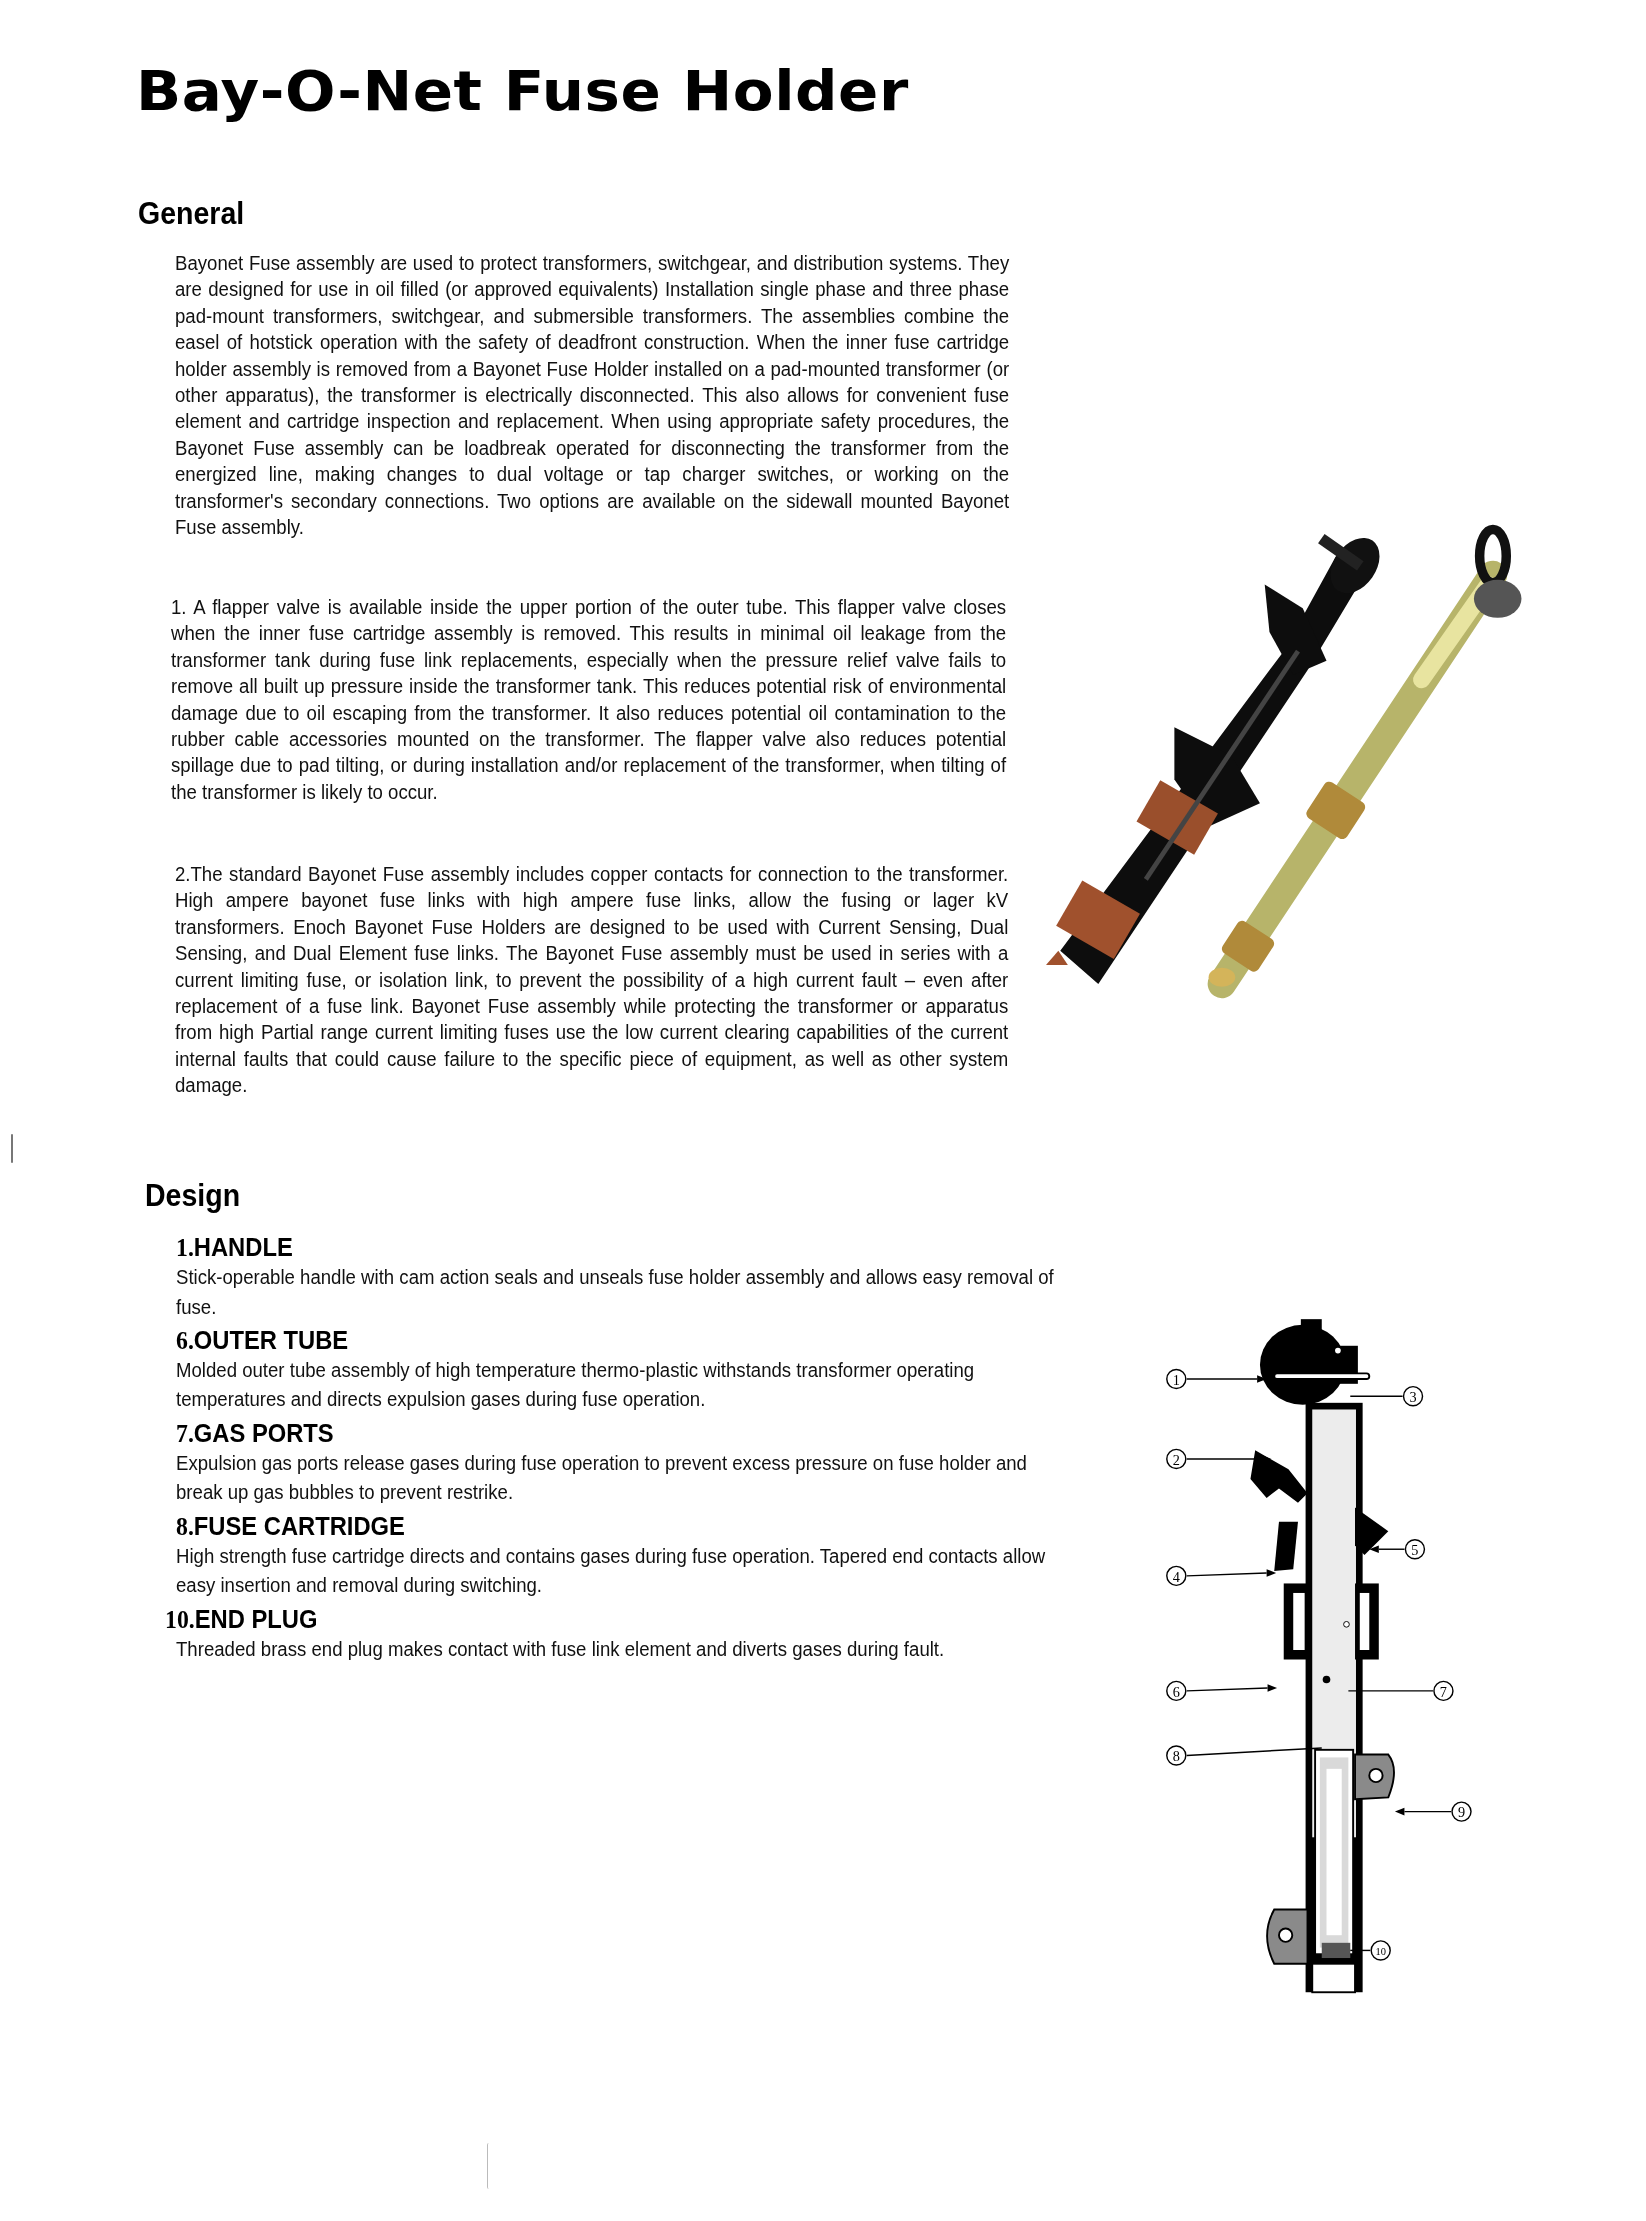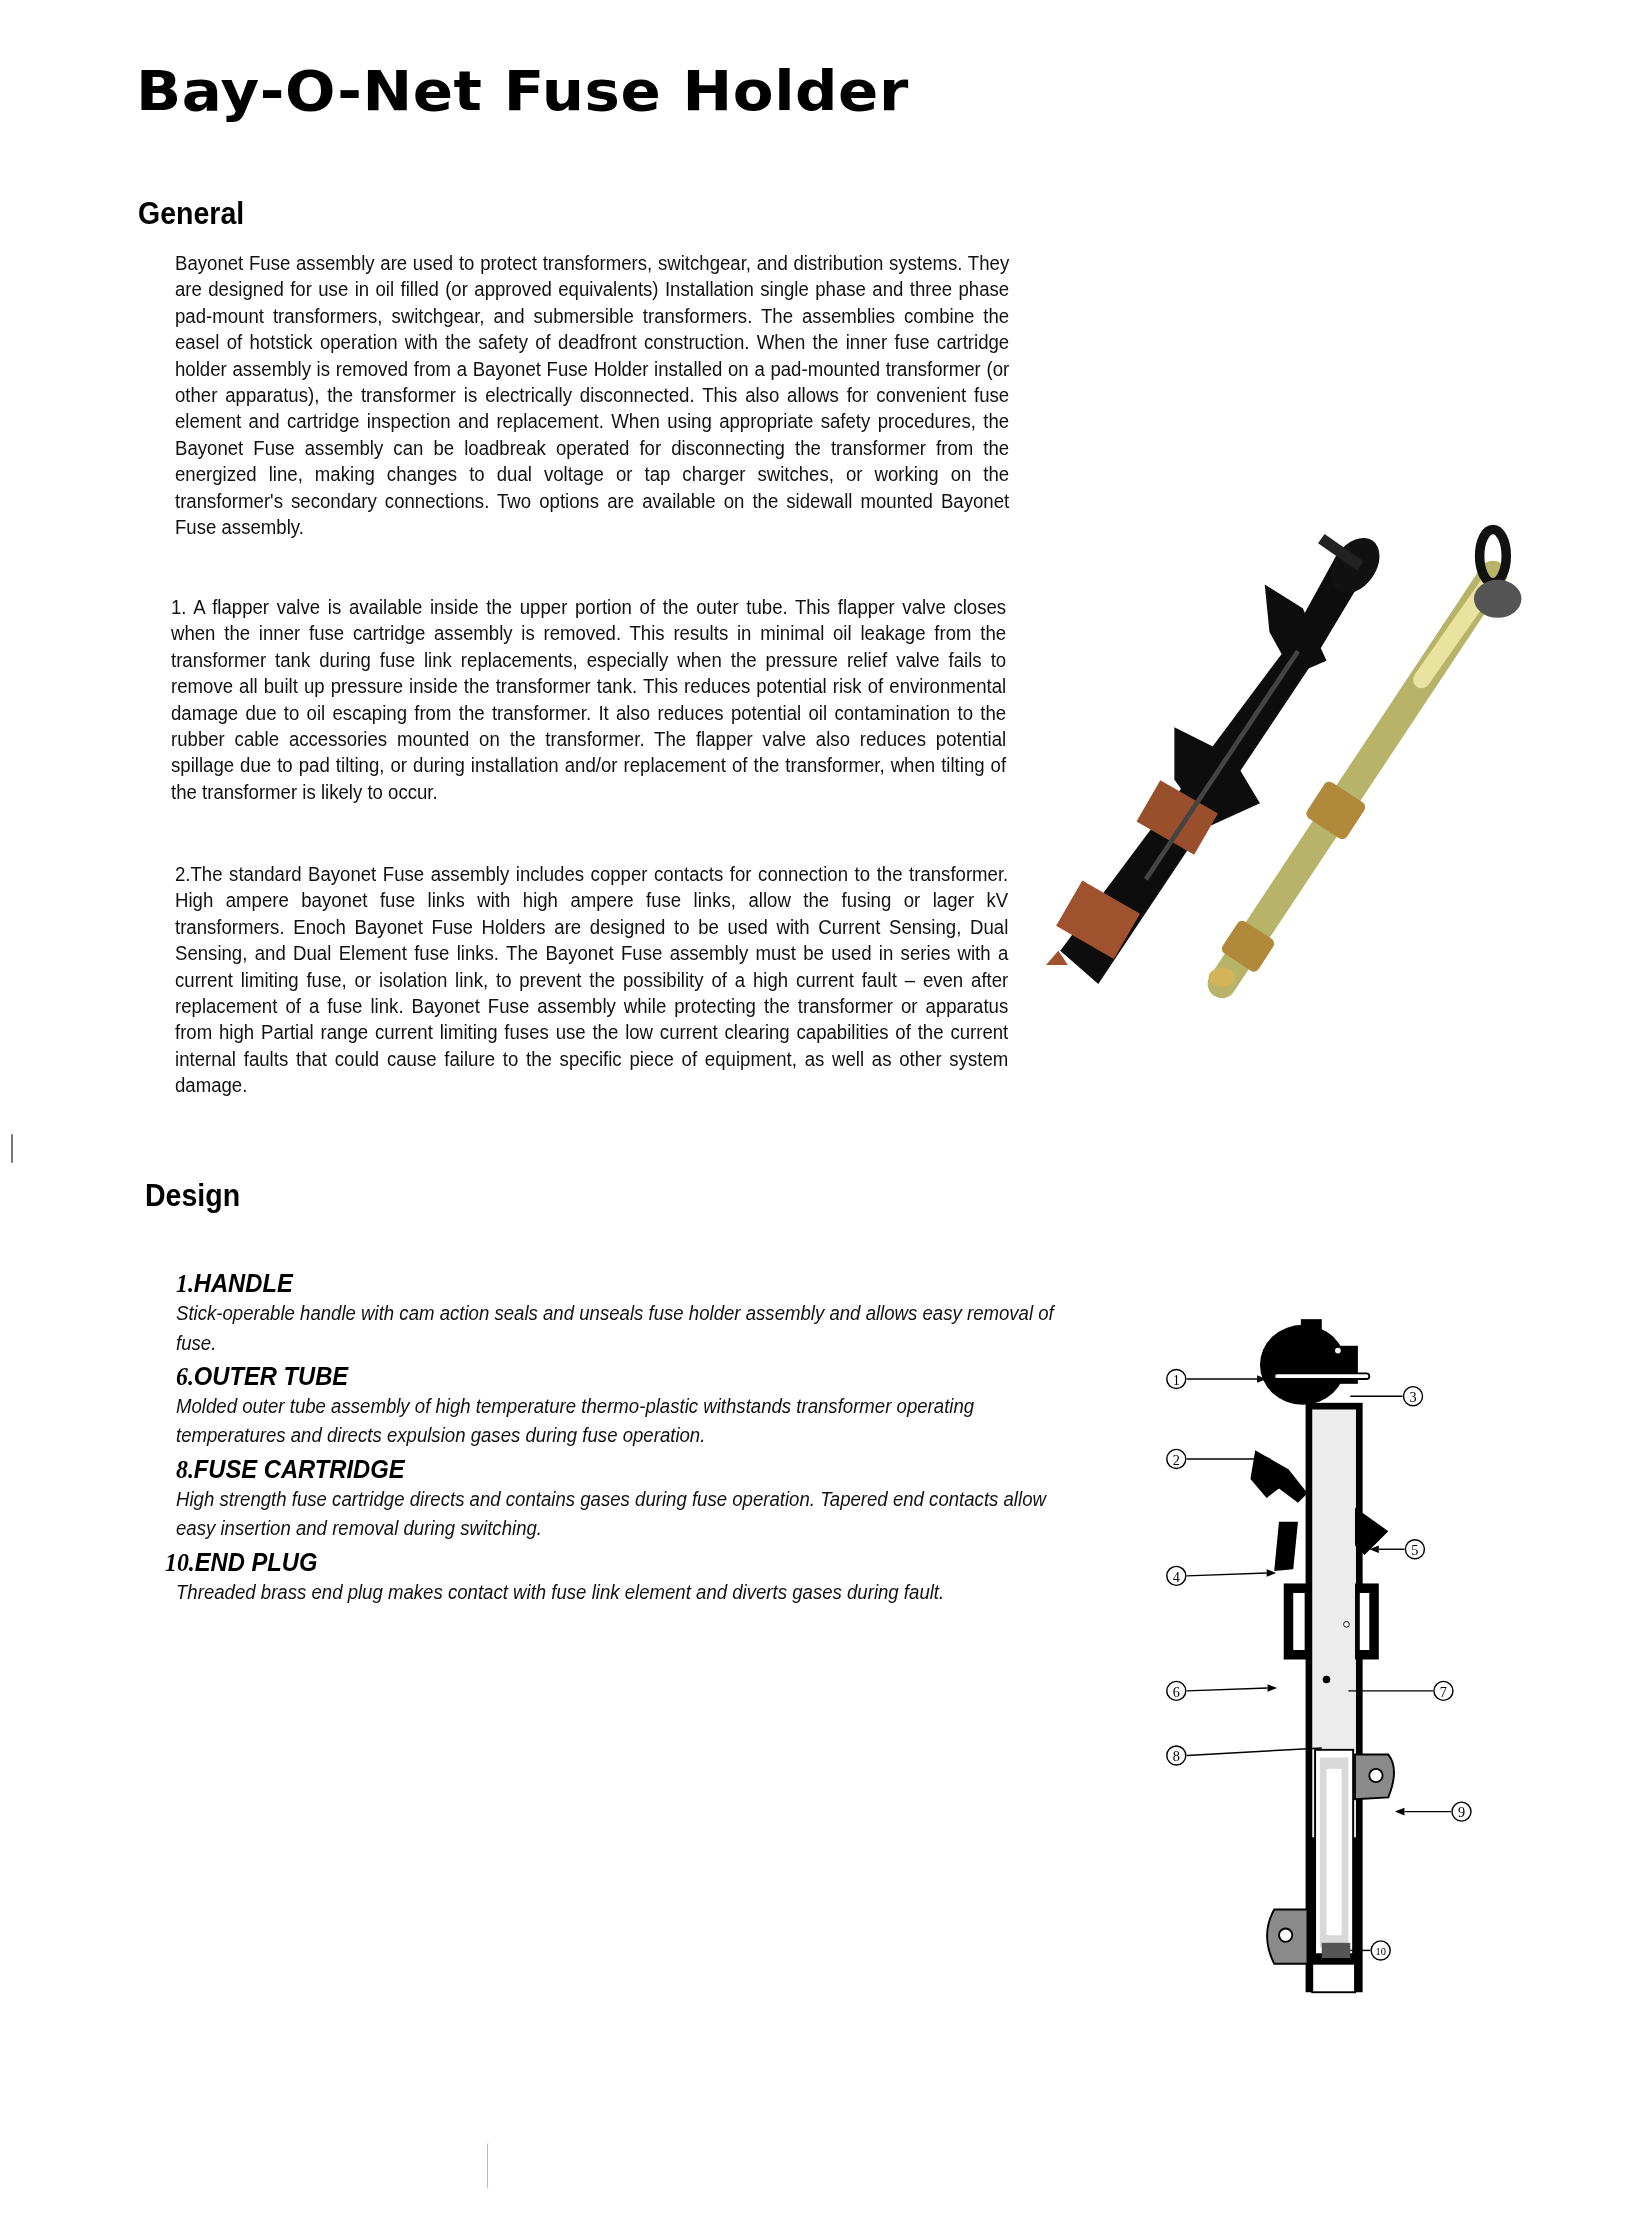--- a/index.html
+++ b/index.html
@@ -8,21 +8,21 @@
   .title { position: absolute; left: 136px; top: 59px; font-family: "DejaVu Sans", sans-serif; font-weight: 900; font-size: 55px; letter-spacing: 0.5px; color: #000; margin: 0; transform: scaleX(1.08); transform-origin: left; }
   .h2 { position: absolute; font-family: "Liberation Sans", sans-serif; font-weight: bold; font-size: 31px; color: #000; margin: 0; transform: scaleX(0.92); transform-origin: left; }
   .h2.general { left: 138px; top: 196px; }
   .h2.design { left: 145px; top: 1178px; }
 
   .body-text { position: absolute; font-size: 20px; line-height: 26.4px; text-align: justify; margin: 0; color: #111; transform: scaleX(0.93); transform-origin: left; }
   .para1 { left: 175px; top: 250px; width: 897px; }
   .para2 { left: 171px; top: 594px; width: 898px; }
   .para3 { left: 175px; top: 861px; width: 896px; }
 
-  .design-list { position: absolute; left: 176px; top: 1268px; width: 951px; font-style: italic; }
+  .design-list { position: absolute; left: 176px; top: 1232px; width: 951px; }
   .design-item { margin: 0 0 2.9px 0; }
   .design-item .head { font-weight: bold; font-size: 25px; line-height: 30px; color: #000; transform: scaleX(0.95); transform-origin: left; white-space: nowrap; }
   .design-item .head .num { font-family: "Liberation Serif", serif; font-weight: bold; }
   .design-item .desc { font-size: 20px; line-height: 29.5px; transform: scaleX(0.93); transform-origin: left; width: 951px; }
   .design-item.wide-num { margin-left: -11.4px; }
 
   .photo { position: absolute; left: 1041px; top: 518px; width: 514px; height: 485px; }
   .diagram { position: absolute; left: 1160px; top: 1303px; width: 314px; height: 694px; }
   .artifact { position: absolute; }
 </style>
@@ -67,20 +67,24 @@
 <h2 class="h2 design">Design</h2>
 
 <div class="design-list">
   <div class="design-item">
     <div class="head"><span class="num">1.</span><span>HANDLE</span></div>
     <div class="desc">Stick-operable handle with cam action seals and unseals fuse holder assembly and allows easy removal of fuse.</div>
   </div>
   <div class="design-item">
     <div class="head"><span class="num">6.</span><span>OUTER TUBE</span></div>
     <div class="desc">Molded outer tube assembly of high temperature thermo-plastic withstands transformer operating temperatures and directs expulsion gases during fuse operation.</div>
+  </div>
+  <div class="design-item">
+    <div class="head"><span class="num">7.</span><span>GAS PORTS</span></div>
+    <div class="desc">Expulsion gas ports release gases during fuse operation to prevent excess pressure on fuse holder and break up gas bubbles to prevent restrike.</div>
   </div>
   <div class="design-item">
     <div class="head"><span class="num">8.</span><span>FUSE CARTRIDGE</span></div>
     <div class="desc">High strength fuse cartridge directs and contains gases during fuse operation. Tapered end contacts allow easy insertion and removal during switching.</div>
   </div>
   <div class="design-item wide-num">
     <div class="head"><span class="num">10.</span><span>END PLUG</span></div>
     <div class="desc" style="margin-left:11.4px;">Threaded brass end plug makes contact with fuse link element and diverts gases during fault.</div>
   </div>
 </div>

